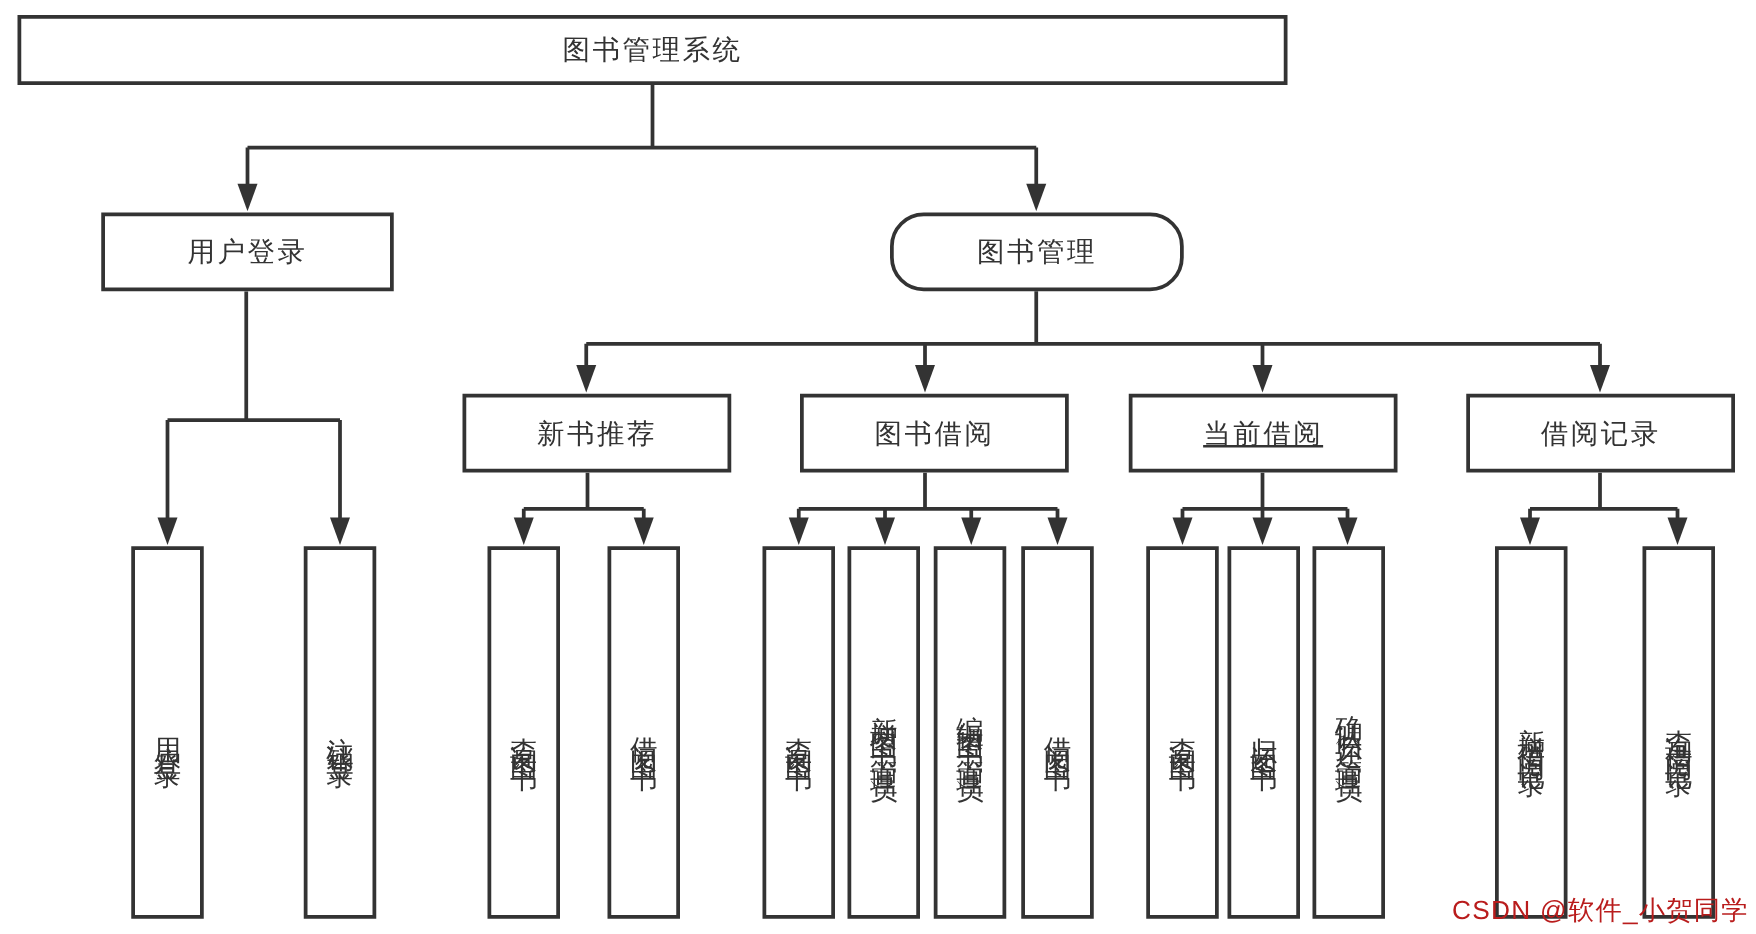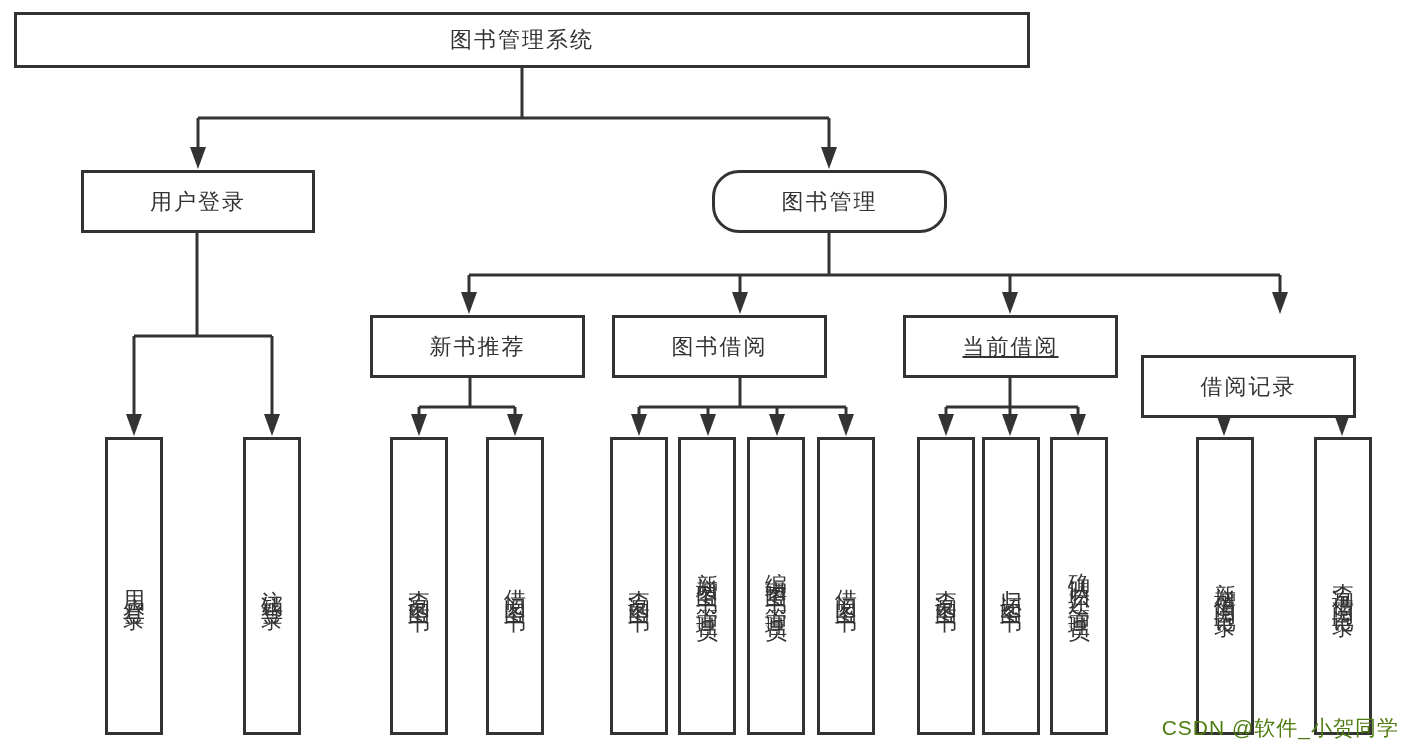--- a/index.html
+++ b/index.html
@@ -40,43 +40,43 @@
     letter-spacing: 7px;
     line-height: 1;
     color: #333333;
     white-space: nowrap;
   }
   .root-box   { left: 14px;  top: 12px;  width: 1016px; height: 56px; }
   .lv2-a      { left: 81px;  top: 170px; width: 234px;  height: 63px; }
   .lv2-b      { left: 712px; top: 170px; width: 235px;  height: 63px; border-radius: 27px; }
   .lv3        { top: 315px;  height: 63px; width: 215px; }
   .lv3-0 { left: 370px; }
-  .lv3-1 { left: 612px; }
+  .lv3-1 { left: 640px; }
   .lv3-2 { left: 903px; text-decoration: underline; }
-  .lv3-3 { left: 1141px; margin-top: 40px; }
+  .lv3-3 { left: 1173px; }
   .leaf { top: 437px; height: 298px; width: 58px; }
   .leaf-0  { left: 105px; }
   .leaf-1  { left: 243px; }
   .leaf-2  { left: 390px; }
   .leaf-3  { left: 486px; }
   .leaf-4  { left: 610px; }
   .leaf-5  { left: 678px; }
   .leaf-6  { left: 747px; }
   .leaf-7  { left: 817px; }
   .leaf-8  { left: 917px; }
   .leaf-9  { left: 982px; }
   .leaf-10 { left: 1050px; }
   .leaf-11 { left: 1196px; }
   .leaf-12 { left: 1314px; }
   .watermark {
     position: absolute;
     right: 6px;
     bottom: 5px;
     font-size: 21px;
-    color: #4d7c0f;
+    color: #b91c1c;
     letter-spacing: 1px;
     white-space: nowrap;
   }
 </style>
 </head>
 <body>
 
 <div id="stage">
 
   <svg id="connectors" viewBox="0 0 1405 747" xmlns="http://www.w3.org/2000/svg">

